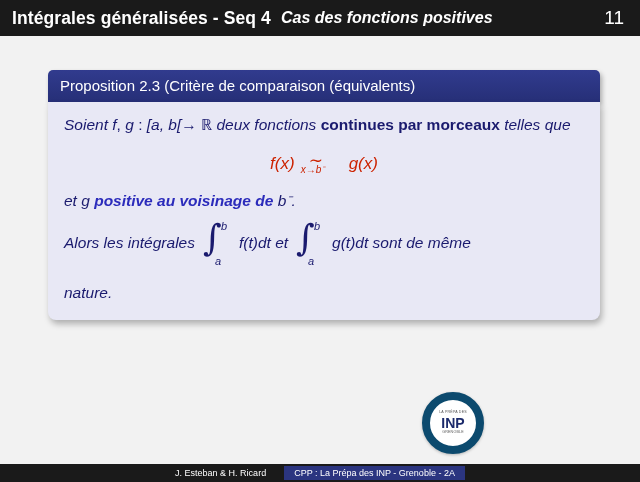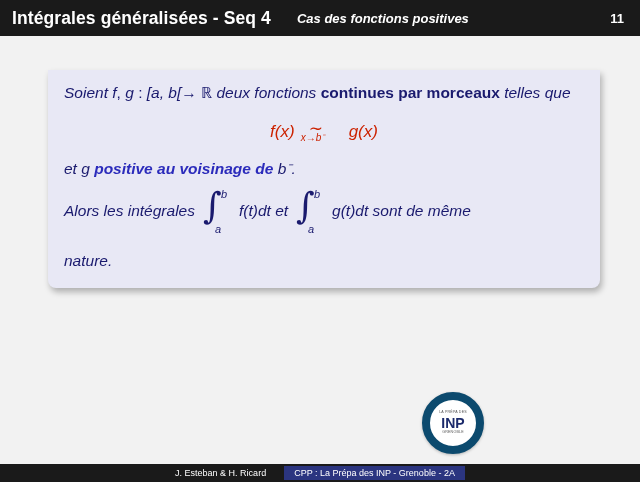--- a/index.html
+++ b/index.html
@@ -33,30 +33,30 @@
     box-sizing: border-box;
     padding: 0 12px;
   }
   .header-title {
     font-size: 17.5px;
     font-weight: bold;
     letter-spacing: 0.1px;
     white-space: nowrap;
   }
   .header-subtitle {
-    font-size: 13px;
+    font-size: 16px;
     font-style: italic;
     font-weight: bold;
-    margin-left: 26px;
+    margin-left: 10px;
     white-space: nowrap;
   }
   .header-page {
     margin-left: auto;
-    font-size: 13px;
-    font-weight: bold;
+    font-size: 19px;
+    font-weight: normal;
     padding-right: 4px;
   }
 
   
   .body-area {
     position: absolute;
     left: 0; top: 36px;
     width: 640px;
     height: 428px;
     background: #f2f2f2;
@@ -247,20 +247,21 @@
 
   <div class="header">
     <span class="header-title">Intégrales généralisées - Seq 4</span>
     <span class="header-subtitle">Cas des fonctions positives</span>
     <span class="header-page">11</span>
   </div>
 
   <div class="body-area"></div>
 
   <div class="block">
+    <div class="block-title">Proposition 2.3 (Critère de comparaison (équivalents)</div>
     <div class="block-body">
 
       <div class="line1">
         <span class="it">Soient </span><span class="mathvar">f</span><span>, </span><span class="mathvar">g</span><span> : </span><span class="it">[a, b[→ </span><span class="bb">ℝ</span><span class="it"> deux fonctions </span><span class="bold">continues par morceaux</span><span class="it"> telles que</span>
       </div>
 
       <div class="formula">
         <span>f(x)</span><span class="equivwrap"><span class="tilde">∼</span><span class="under">x→b⁻</span></span><span>g(x)</span>
       </div>
 

